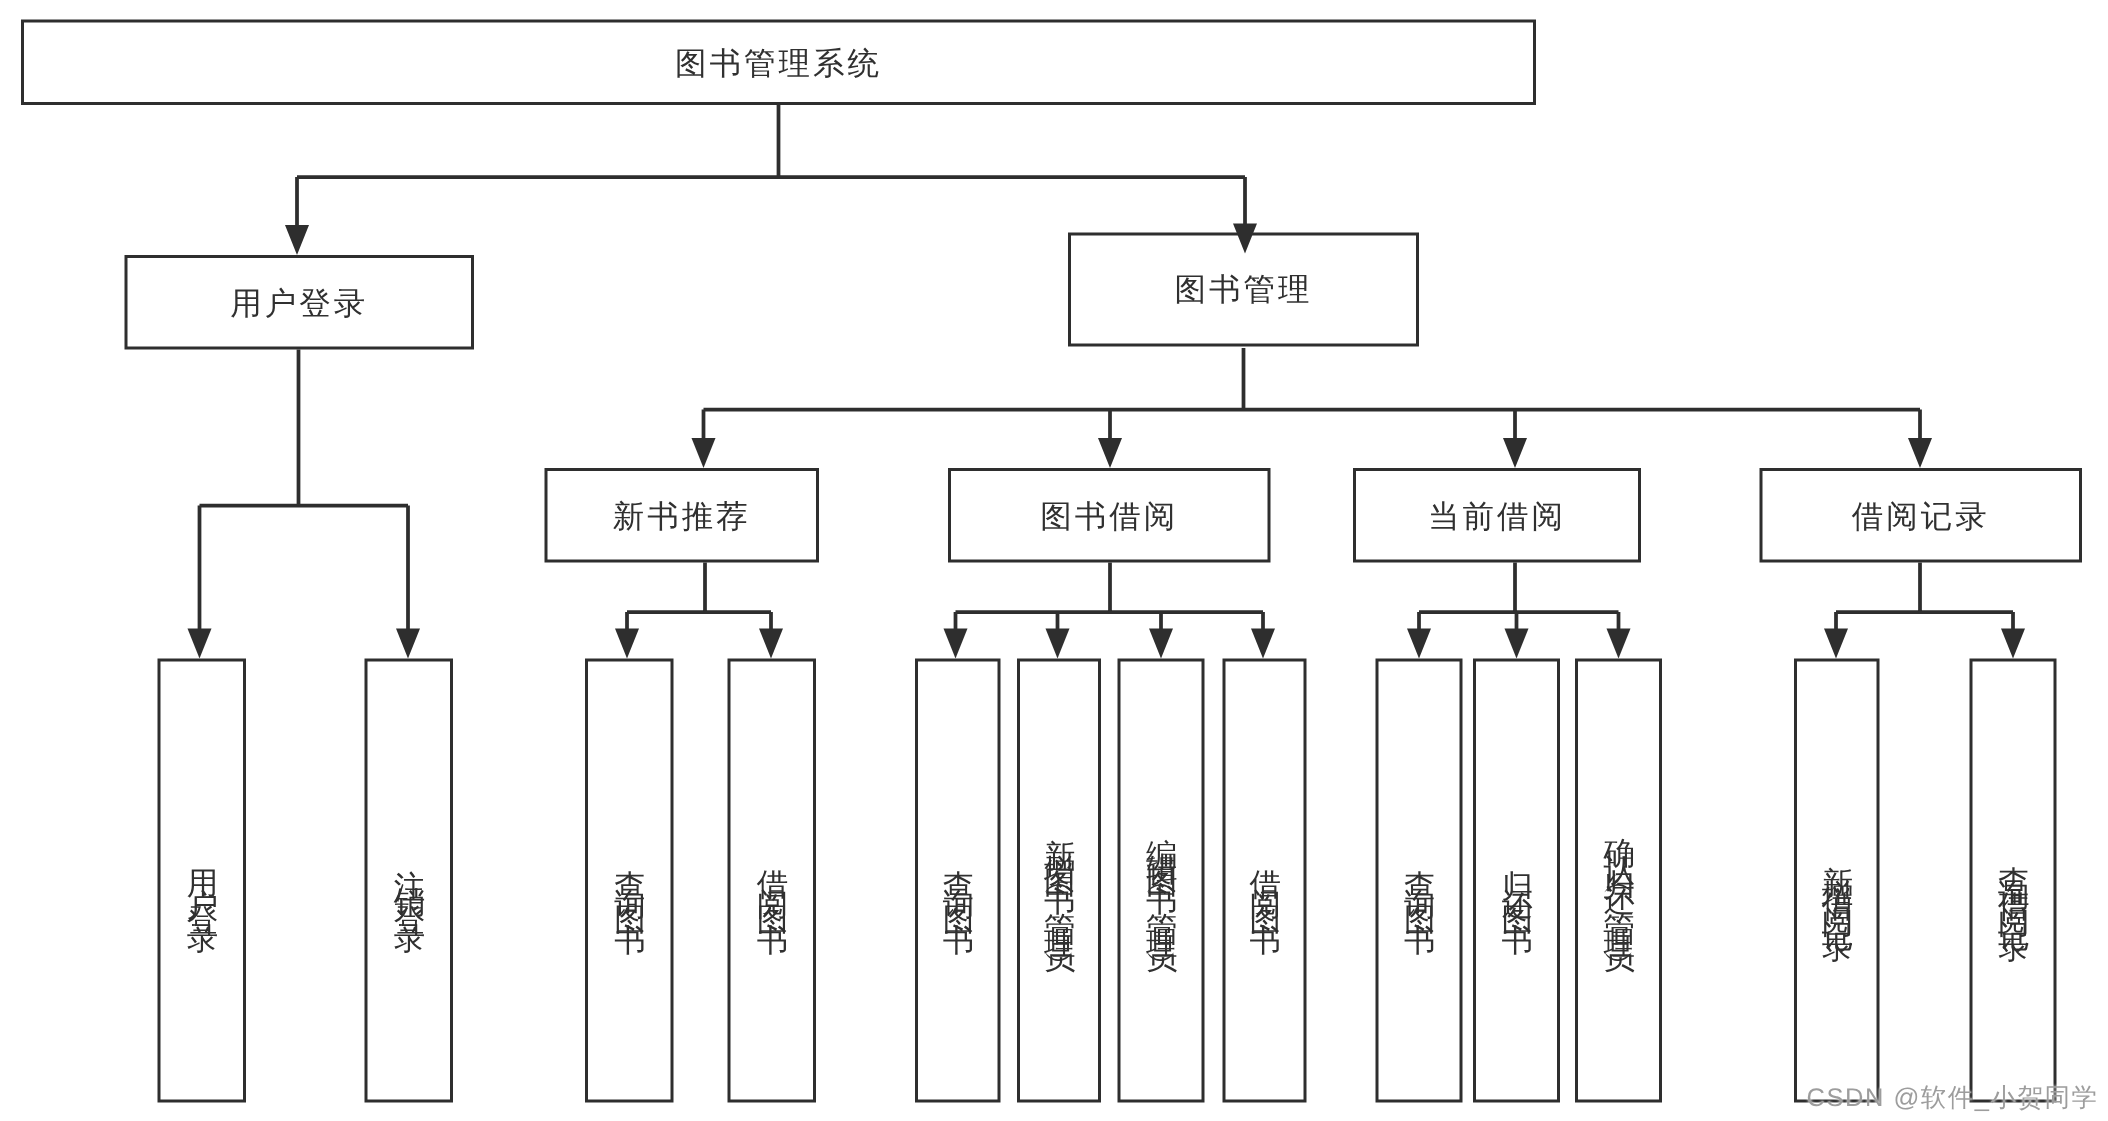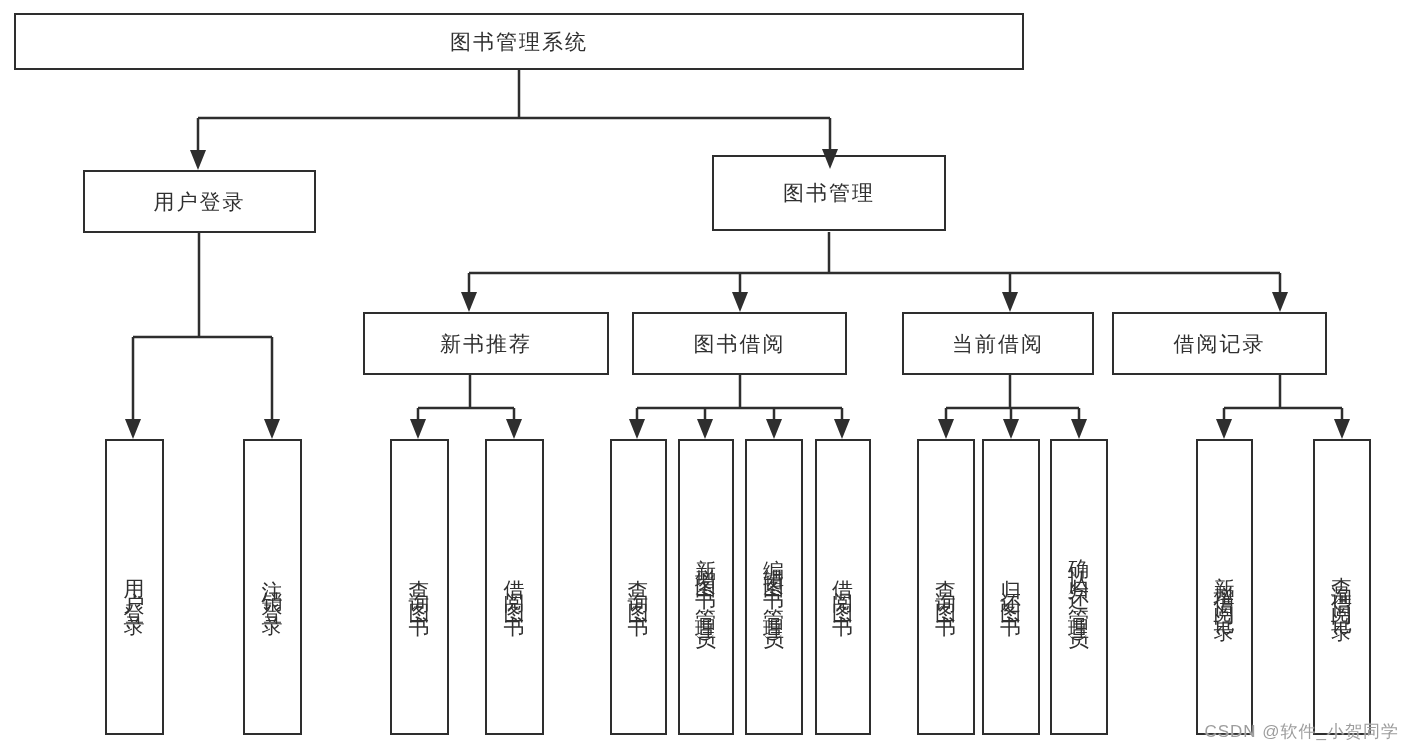--- a/index.html
+++ b/index.html
@@ -86,30 +86,30 @@
     <span class="h-label">图书管理系统</span>
   </div>
 
   <div class="box" style="left:83px;top:170px;width:233px;height:63px;">
     <span class="h-label">用户登录</span>
   </div>
   <div class="box" style="left:712px;top:155px;width:234px;height:76px;">
     <span class="h-label">图书管理</span>
   </div>
 
-  <div class="box" style="left:363px;top:312px;width:246px;height:63px;">
+  <div class="box" style="left:363px;top:312px;width:183px;height:63px;">
     <span class="h-label">新书推荐</span>
   </div>
   <div class="box" style="left:632px;top:312px;width:215px;height:63px;">
     <span class="h-label">图书借阅</span>
   </div>
   <div class="box" style="left:902px;top:312px;width:192px;height:63px;">
     <span class="h-label">当前借阅</span>
   </div>
-  <div class="box" style="left:1112px;top:312px;width:215px;height:63px;">
+  <div class="box" style="left:1173px;top:312px;width:215px;height:63px;">
     <span class="h-label">借阅记录</span>
   </div>
 
   <div class="box" style="left:105px;top:439px;width:59px;height:296px;">
     <span class="v-label sp12">用户登录</span>
   </div>
   <div class="box" style="left:243px;top:439px;width:59px;height:296px;">
     <span class="v-label sp12">注销登录</span>
   </div>
 

